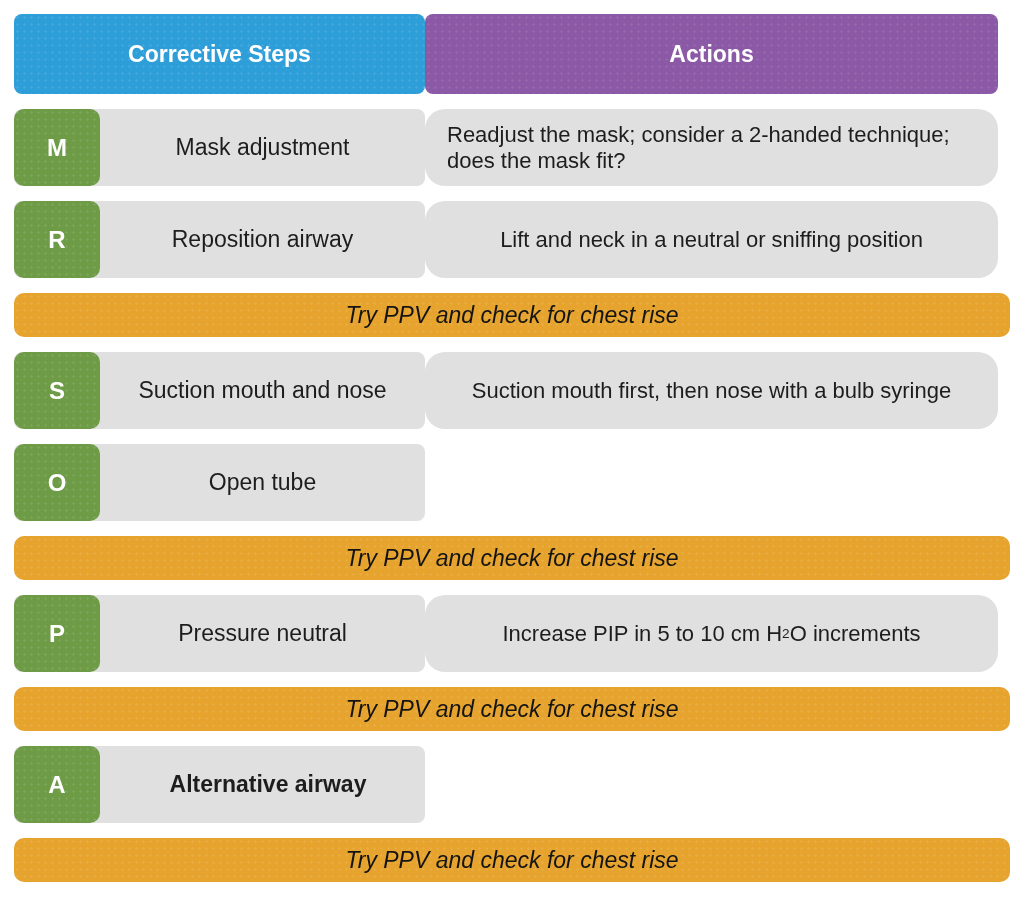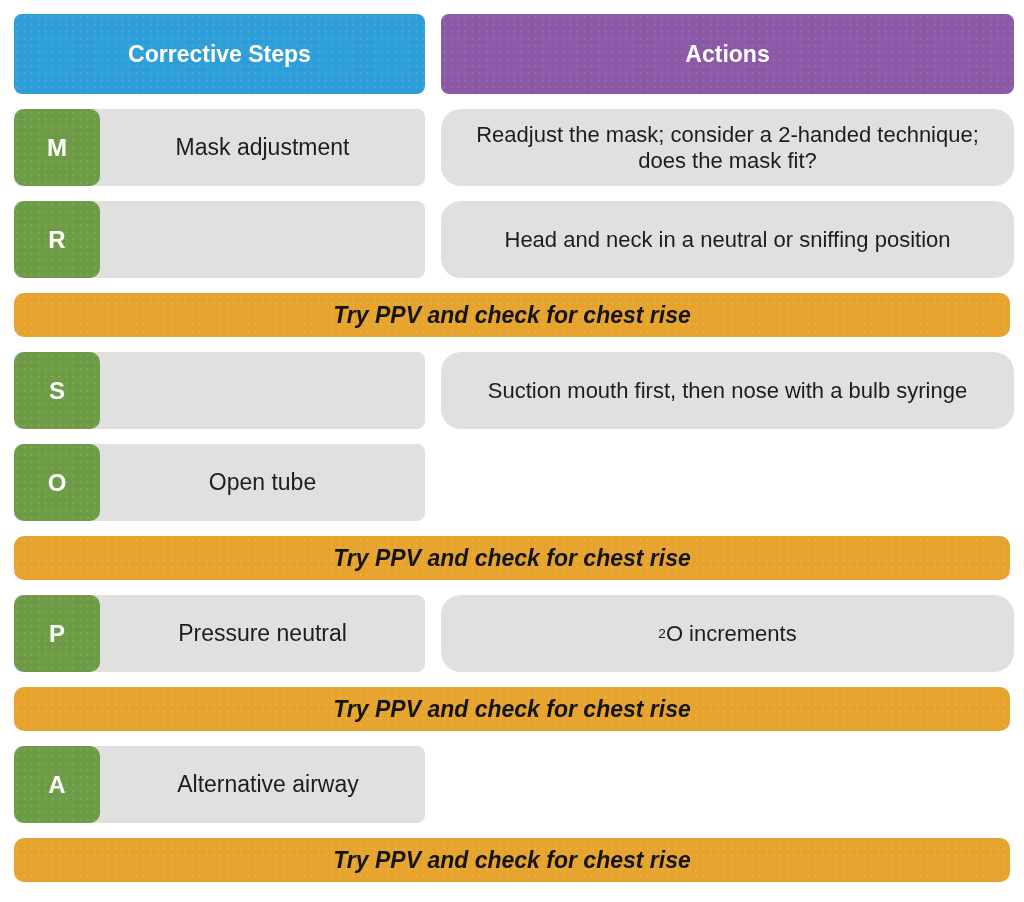--- a/index.html
+++ b/index.html
@@ -11,21 +11,21 @@
     overflow: hidden;
   }
   .board {
     width: 1024px; height: 902px;
     padding: 14px 14px 16px 14px;
     display: flex; flex-direction: column; gap: 15px;
   }
   .grid {
     display: grid;
     grid-template-columns: 411px 573px;
-    column-gap: 16px;
+    column-gap: 0;
   }
   
   .hdr {
     height: 80px; border-radius: 8px;
     display: flex; align-items: center; justify-content: center;
     color: #ffffff; font-weight: bold; font-size: 23px;
     background-image: radial-gradient(rgba(255,255,255,.09) 1.2px, transparent 1.2px);
     background-size: 7px 7px;
   }
   .hdr-blue   { background-color: #2E9ED8; }
@@ -45,32 +45,31 @@
     background-color: #6E9B46; border-radius: 10px;
     display: flex; align-items: center; justify-content: center;
     color: #ffffff; font-weight: bold; font-size: 24px;
     background-image: radial-gradient(rgba(255,255,255,.10) 1.2px, transparent 1.2px);
     background-size: 7px 7px;
   }
   .action-cell {
     height: 77px;
     background: #E0E0E0; border-radius: 20px;
     display: flex; align-items: center; justify-content: center;
-    text-align: center;
     font-size: 22px; line-height: 1.18;
     padding: 4px 22px;
   }
   .action-cell sub { font-size: 0.62em; line-height: 0; }
-  .bold { font-weight: normal; margin-left: 11px; }
+  .bold { font-weight: bold; margin-left: 11px; }
   
   .banner {
     height: 44px; border-radius: 10px;
     background-color: #E6A42E;
     display: flex; align-items: center; justify-content: center;
-    font-size: 23px; font-weight: bold; font-style: italic;
+    font-size: 23px; font-weight: normal; font-style: italic;
     color: #141414;
     background-image: radial-gradient(rgba(255,255,255,.09) 1.2px, transparent 1.2px);
     background-size: 7px 7px;
   }
 </style>
 </head>
 <body>
 
 <div class="board">
 
@@ -83,48 +82,51 @@
     <div class="step-cell">
       <span class="badge">M</span>
       <span>Mask adjustment</span>
     </div>
     <div class="action-cell">Readjust the mask; consider a 2-handed technique; does the mask fit?</div>
   </div>
 
   <div class="grid row">
     <div class="step-cell">
       <span class="badge">R</span>
+      <span>Reposition airway</span>
     </div>
-    <div class="action-cell">Head and neck in a neutral or sniffing position</div>
+    <div class="action-cell">Lift and neck in a neutral or sniffing position</div>
   </div>
 
   <div class="banner">Try PPV and check for chest rise</div>
 
   <div class="grid row">
     <div class="step-cell">
       <span class="badge">S</span>
+      <span>Suction mouth and nose</span>
     </div>
     <div class="action-cell">Suction mouth first, then nose with a bulb syringe</div>
   </div>
 
   <div class="grid row">
     <div class="step-cell">
       <span class="badge">O</span>
       <span>Open tube</span>
     </div>
   </div>
 
   <div class="banner">Try PPV and check for chest rise</div>
 
   <div class="grid row">
     <div class="step-cell">
       <span class="badge">P</span>
       <span>Pressure neutral</span>
     </div>
     <div class="action-cell">
+        <span>Increase PIP in 5 to 10 cm H</span>
         <sub>2</sub>
         <span>O increments</span>
       </div>
   </div>
 
   <div class="banner">Try PPV and check for chest rise</div>
 
   <div class="grid row">
     <div class="step-cell">
       <span class="badge">A</span>

